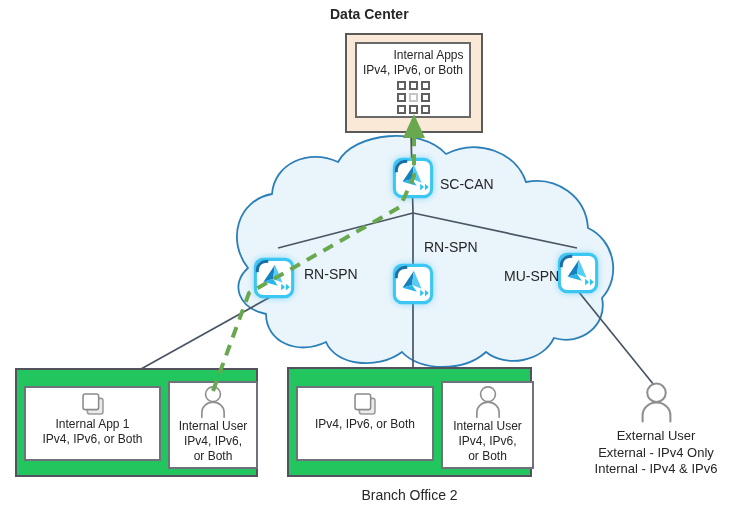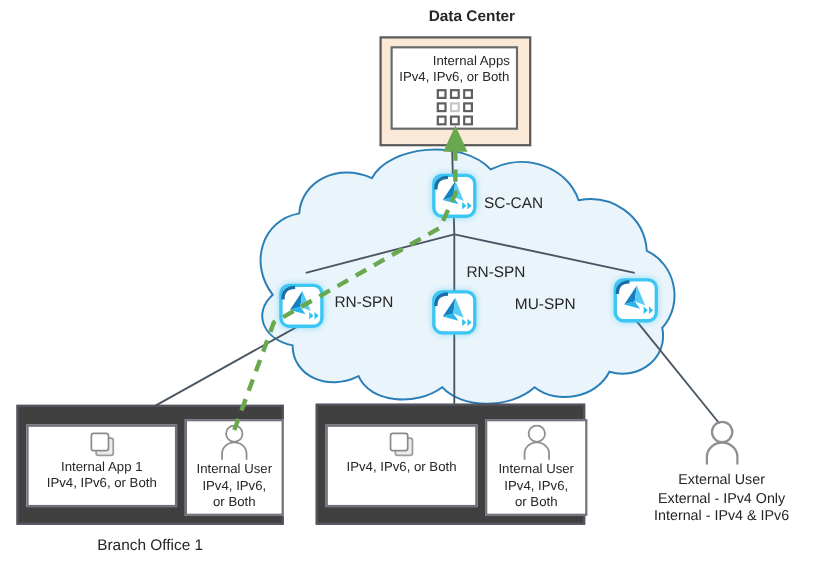--- a/index.html
+++ b/index.html
@@ -3,36 +3,36 @@
 <meta charset="utf-8">
 <style>
   html,body{margin:0;padding:0;background:#ffffff;}
   #canvas{position:relative;width:750px;height:517px;background:#ffffff;overflow:hidden;
           font-family:"Liberation Sans",sans-serif;color:#262626;}
   svg.layer{position:absolute;left:0;top:0;pointer-events:none;}
   #bg{z-index:0;}
   #fg{z-index:5;}
   .abs{position:absolute;}
   
-  .dc-title{left:346px;top:6px;width:166px;text-align:center;font-weight:bold;font-size:14px;z-index:1;}
+  .dc-title{left:330px;top:6px;width:166px;text-align:left;font-weight:bold;font-size:14px;z-index:1;}
   .dc-box{left:345px;top:33px;width:138px;height:100px;background:#fbe9d8;border:2px solid #5a5a5a;
           box-sizing:border-box;z-index:1;}
   .dc-inner{position:absolute;left:8px;top:7px;width:116px;height:76px;background:#ffffff;
             border:2px solid #696969;box-sizing:border-box;text-align:center;}
   .dc-line{font-size:12px;line-height:15px;margin:0;}
   .dc-line.first{margin-top:4px;padding-left:31px;}
   .apps-grid{display:grid;grid-template-columns:repeat(3,9px);grid-template-rows:repeat(3,9px);
              gap:3px;width:33px;margin:3px auto 0 auto;}
   .apps-grid div{border:2px solid #5f5f5f;background:#ffffff;box-sizing:border-box;}
   .apps-grid div.mid{border-color:#c6c6c6;}
   
   .node{width:42px;height:42px;z-index:2;filter:drop-shadow(0 0 3px rgba(61,198,243,.55));}
   .node-label{font-size:14px;z-index:2;white-space:nowrap;text-align:center;}
   
-  .bo-box{background:#404040;border:2px solid #53525e;box-sizing:border-box;z-index:1;}
+  .bo-box{background:#22c55e;border:2px solid #53525e;box-sizing:border-box;z-index:1;}
   .inner-box{position:absolute;background:#ffffff;border:2px solid #71717e;box-sizing:border-box;
              text-align:center;}
   .ib-line{font-size:12px;line-height:15px;margin:0;}
   .bo-label{font-size:14px;text-align:center;z-index:1;}
   .icon-wrap{display:block;margin:3px auto 0 auto;}
   
   .ext-text{left:556px;top:428px;width:200px;text-align:center;font-size:13px;line-height:16.5px;z-index:1;}
 </style>
 </head>
 <body>
@@ -123,57 +123,57 @@
         <use href="#sdwan"></use>
       </svg>
   </div>
   <div class="abs node-label" style="left:424px;top:239px">RN-SPN</div>
 
   <div class="abs node" style="left:557px;top:252px">
     <svg width="42" height="42">
         <use href="#sdwan"></use>
       </svg>
   </div>
-  <div class="abs node-label" style="left:468px;top:268px">MU-SPN</div>
+  <div class="abs node-label" style="left:504px;top:268px">MU-SPN</div>
 
   <div class="abs bo-box" style="left:15px;top:368px;width:243px;height:109px">
     <div class="inner-box" style="left:7px;top:16px;width:137px;height:75px">
       <svg class="icon-wrap" width="26" height="26">
           <use href="#appicon"></use>
         </svg>
       <p class="ib-line">Internal App 1</p>
       <p class="ib-line">IPv4, IPv6, or Both</p>
     </div>
     <div class="inner-box" style="left:151px;top:11px;width:90px;height:88px">
       <svg class="icon-wrap" width="30" height="33">
           <use href="#person"></use>
         </svg>
       <p class="ib-line">Internal User</p>
       <p class="ib-line">IPv4, IPv6,</p>
       <p class="ib-line">or Both</p>
     </div>
   </div>
-  <div class="abs bo-label" style="left:15px;top:487px;width:243px">Branch Office 1</div>
 
   <div class="abs bo-box" style="left:287px;top:367px;width:245px;height:110px">
     <div class="inner-box" style="left:7px;top:17px;width:138px;height:75px">
       <svg class="icon-wrap" width="26" height="26">
           <use href="#appicon"></use>
         </svg>
       <p class="ib-line">IPv4, IPv6, or Both</p>
     </div>
     <div class="inner-box" style="left:152px;top:12px;width:93px;height:88px">
       <svg class="icon-wrap" width="30" height="33">
           <use href="#person"></use>
         </svg>
       <p class="ib-line">Internal User</p>
       <p class="ib-line">IPv4, IPv6,</p>
       <p class="ib-line">or Both</p>
     </div>
   </div>
+  <div class="abs bo-label" style="left:287px;top:487px;width:245px">Branch Office 2</div>
 
   <div class="abs" style="left:638px;top:382px;z-index:1">
     <svg width="37" height="42">
         <use href="#person"></use>
       </svg>
   </div>
   <div class="abs ext-text">
     <div>External User</div>
     <div>External - IPv4 Only</div>
     <div>Internal - IPv4 &amp; IPv6</div>

